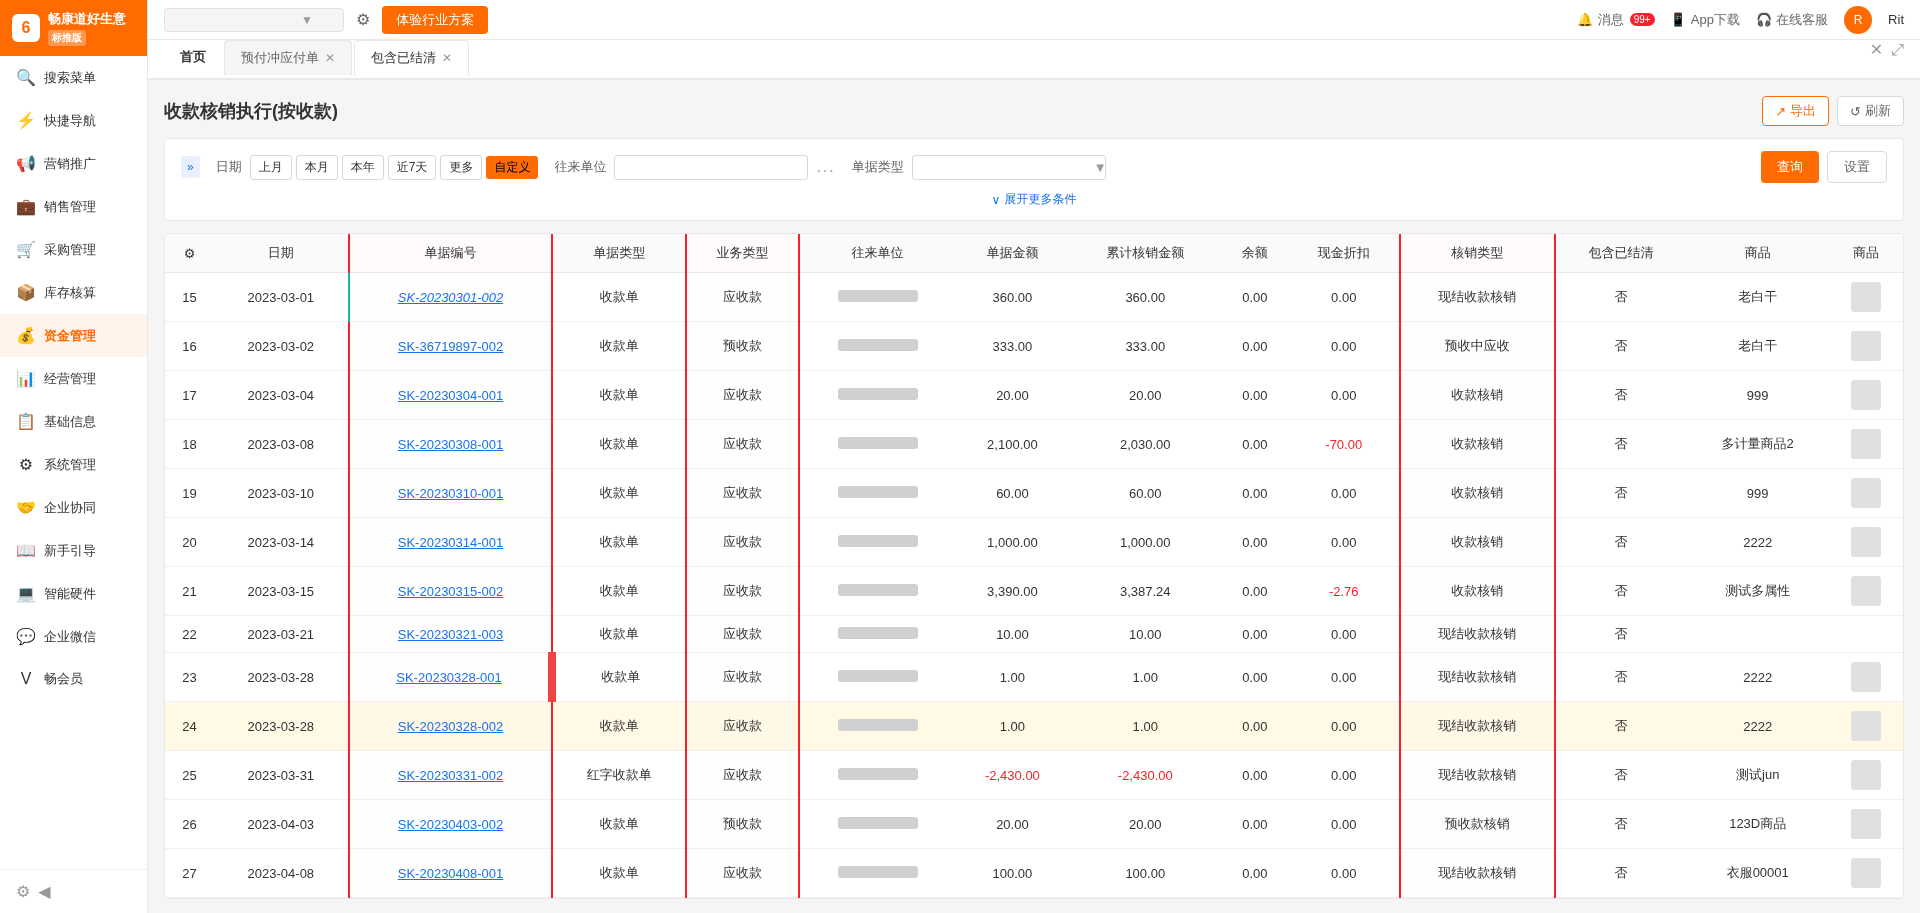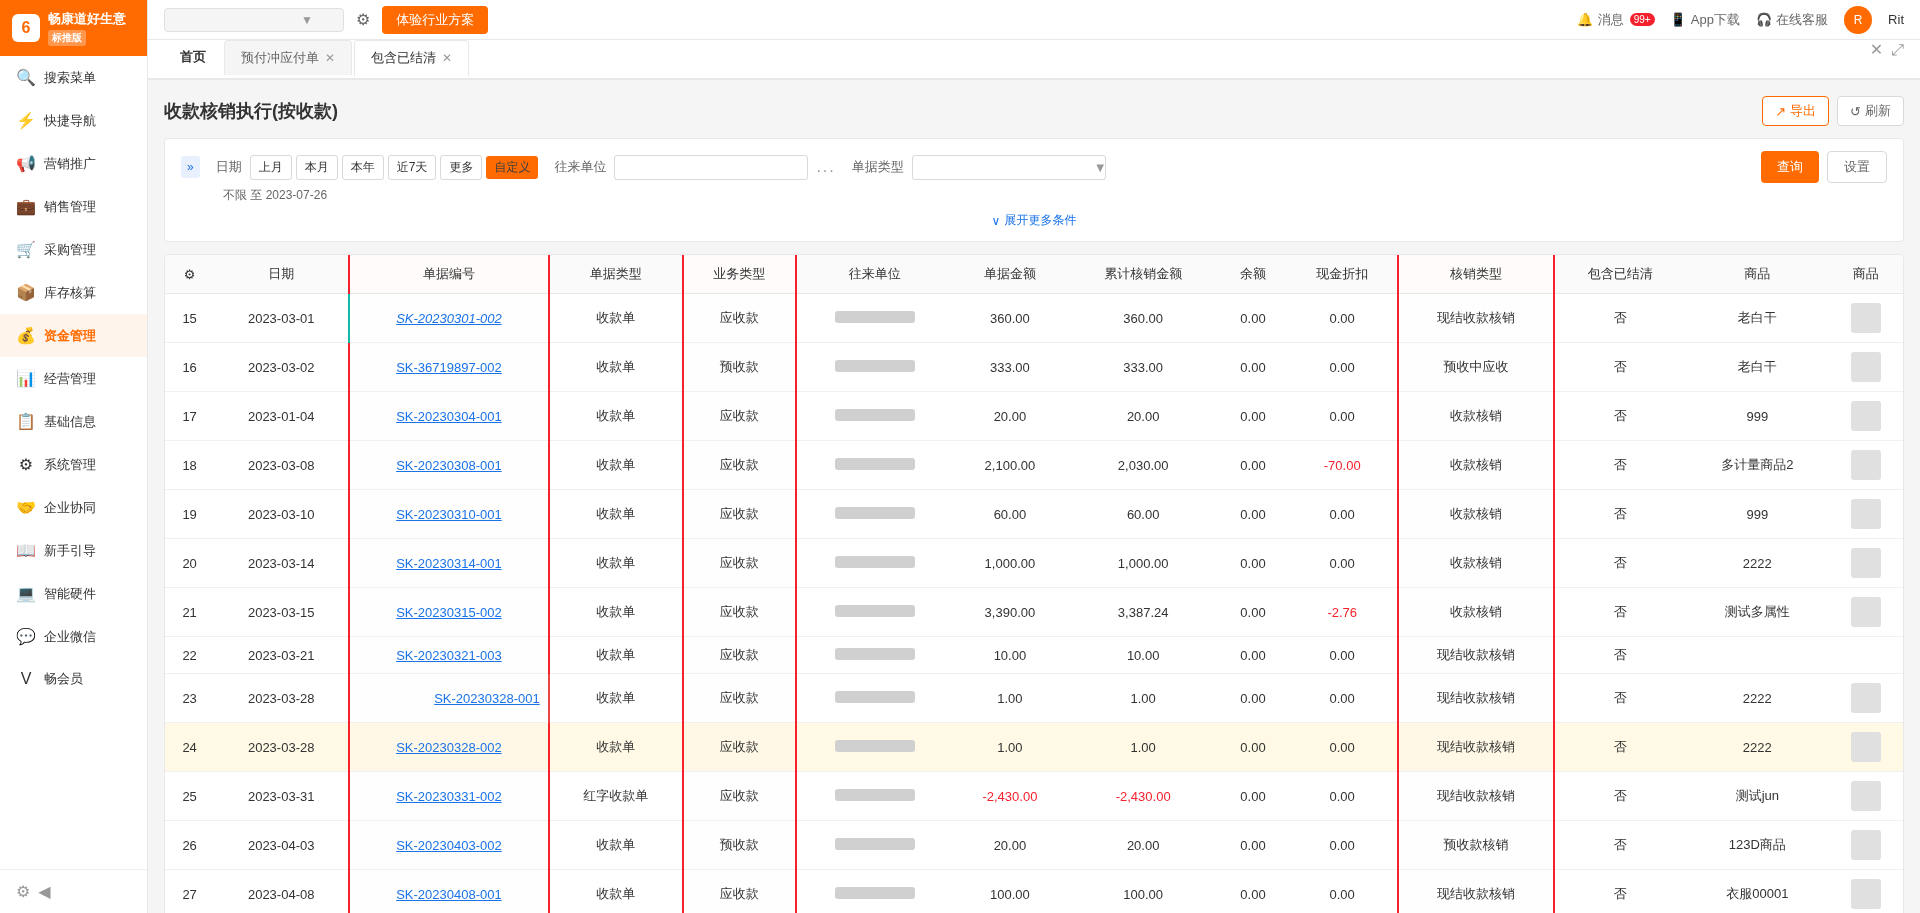--- a/index.html
+++ b/index.html
@@ -50,21 +50,21 @@
     .btn-refresh { display: flex; align-items: center; gap: 4px; border: 1px solid #d9d9d9; color: #666; border-radius: 4px; padding: 5px 12px; cursor: pointer; font-size: 13px; background: #fff; }
 
     
     .filter-bar { background: #fff; border: 1px solid #e8e8e8; border-radius: 4px; padding: 12px 16px; margin-bottom: 12px; }
     .filter-row { display: flex; align-items: center; gap: 16px; flex-wrap: wrap; }
     .filter-expand-btn { background: #e8f0fe; border: none; border-radius: 3px; padding: 4px 6px; cursor: pointer; font-size: 12px; color: #1a73e8; }
     .filter-item { display: flex; align-items: center; gap: 8px; }
     .filter-label { color: #666; font-size: 13px; white-space: nowrap; }
     .date-pills { display: flex; gap: 4px; align-items: center; }
     .date-pill { padding: 3px 8px; border: 1px solid #d9d9d9; border-radius: 3px; font-size: 12px; color: #333; cursor: pointer; background: #fff; }
-    .date-pill-custom { background: #ff6b00; color: #404040; border: none; border-radius: 3px; padding: 3px 8px; font-size: 12px; cursor: pointer; }
+    .date-pill-custom { background: #ff6b00; color: #000000; border: none; border-radius: 3px; padding: 3px 8px; font-size: 12px; cursor: pointer; }
     .date-range-text { font-size: 12px; color: #666; margin-top: 4px; }
     .filter-input { border: 1px solid #d9d9d9; border-radius: 3px; padding: 4px 8px; font-size: 13px; outline: none; color: #333; min-width: 160px; }
     .filter-dots { color: #999; font-size: 16px; letter-spacing: 2px; }
     .filter-select { border: 1px solid #d9d9d9; border-radius: 3px; padding: 4px 8px; font-size: 13px; outline: none; color: #333; min-width: 160px; }
     .btn-query { background: #ff6b00; color: #fff; border: none; border-radius: 4px; padding: 6px 16px; font-size: 13px; cursor: pointer; font-family: inherit; text-align: right; }
     .btn-settings { border: 1px solid #d9d9d9; color: #666; border-radius: 4px; padding: 6px 16px; font-size: 13px; cursor: pointer; background: #fff; font-family: inherit; }
     .expand-more { display: flex; align-items: center; justify-content: center; margin-top: 8px; }
     .expand-more-btn { color: #1a73e8; font-size: 12px; cursor: pointer; display: flex; align-items: center; gap: 4px; background: none; border: none; font-family: inherit; }
 
     
@@ -241,21 +241,20 @@
           <span class="filter-label">单据类型</span>
           <input class="filter-select" type="text" style="">
           <span style="color:#999;margin-left:-20px;pointer-events:none;">▼</span>
         </div>
 
         <div style="margin-left:auto;display:flex;gap:8px;">
           <button class="btn-query">查询</button>
           <button class="btn-settings">设置</button>
         </div>
       </div>
-      <div style="margin-top:4px;padding-left:42px;" class="date-range-text">不限 至 2023-07-26</div>
       <div class="expand-more">
         <button class="expand-more-btn">
           <span>∨</span>
           <span>展开更多条件</span>
         </button>
       </div>
     </div>
 
     <div class="table-container">
       <table>
@@ -313,21 +312,21 @@
       <td class="">0.00</td>
       <td style="border-left:2px solid #f5222d;border-right:2px solid #f5222d;background:rgba(255,230,230,0.05);">预收中应收</td>
       <td>否</td>
       <td>老白干</td>
       <td>
         <span style="display:inline-block;width:30px;height:30px;background:#e0e0e0;border-radius:3px;vertical-align:middle;"></span>
       </td>
     </tr>
             <tr>
       <td>17</td>
-      <td>2023-01-04</td>
+      <td>2023-03-04</td>
       <td style="border-left:2px solid #f5222d;border-right:2px solid #f5222d;background:rgba(255,230,230,0.05);">
         <span class="link-cell">SK-20230304-001</span>
       </td>
       <td>收款单</td>
       <td style="border-left:2px solid #f5222d;border-right:2px solid #f5222d;background:rgba(255,230,230,0.05);">应收款</td>
       <td><span style="display:inline-block;width:80px;height:12px;background:#d0d0d0;border-radius:3px;"></span></td>
       <td class="">20.00</td>
       <td class="">20.00</td>
       <td>0.00</td>
       <td class="">0.00</td>
@@ -434,21 +433,21 @@
       <td style="border-left:2px solid #f5222d;border-right:2px solid #f5222d;background:rgba(255,230,230,0.05);">现结收款核销</td>
       <td>否</td>
       <td></td>
       <td>
         
       </td>
     </tr>
             <tr>
       <td>23</td>
       <td>2023-03-28</td>
-      <td style="border-left:2px solid #f5222d;border-right:2px solid #ef4444;background:rgba(255,230,230,0.05);text-align:right;">
+      <td style="border-left:2px solid #f5222d;border-right:8px solid #ef4444;background:rgba(255,230,230,0.05);">
         <span class="link-cell">SK-20230328-001</span>
       </td>
       <td>收款单</td>
       <td style="border-left:2px solid #f5222d;border-right:2px solid #f5222d;background:rgba(255,230,230,0.05);">应收款</td>
       <td><span style="display:inline-block;width:80px;height:12px;background:#d0d0d0;border-radius:3px;"></span></td>
       <td class="">1.00</td>
       <td class="">1.00</td>
       <td>0.00</td>
       <td class="">0.00</td>
       <td style="border-left:2px solid #f5222d;border-right:2px solid #f5222d;background:rgba(255,230,230,0.05);">现结收款核销</td>

